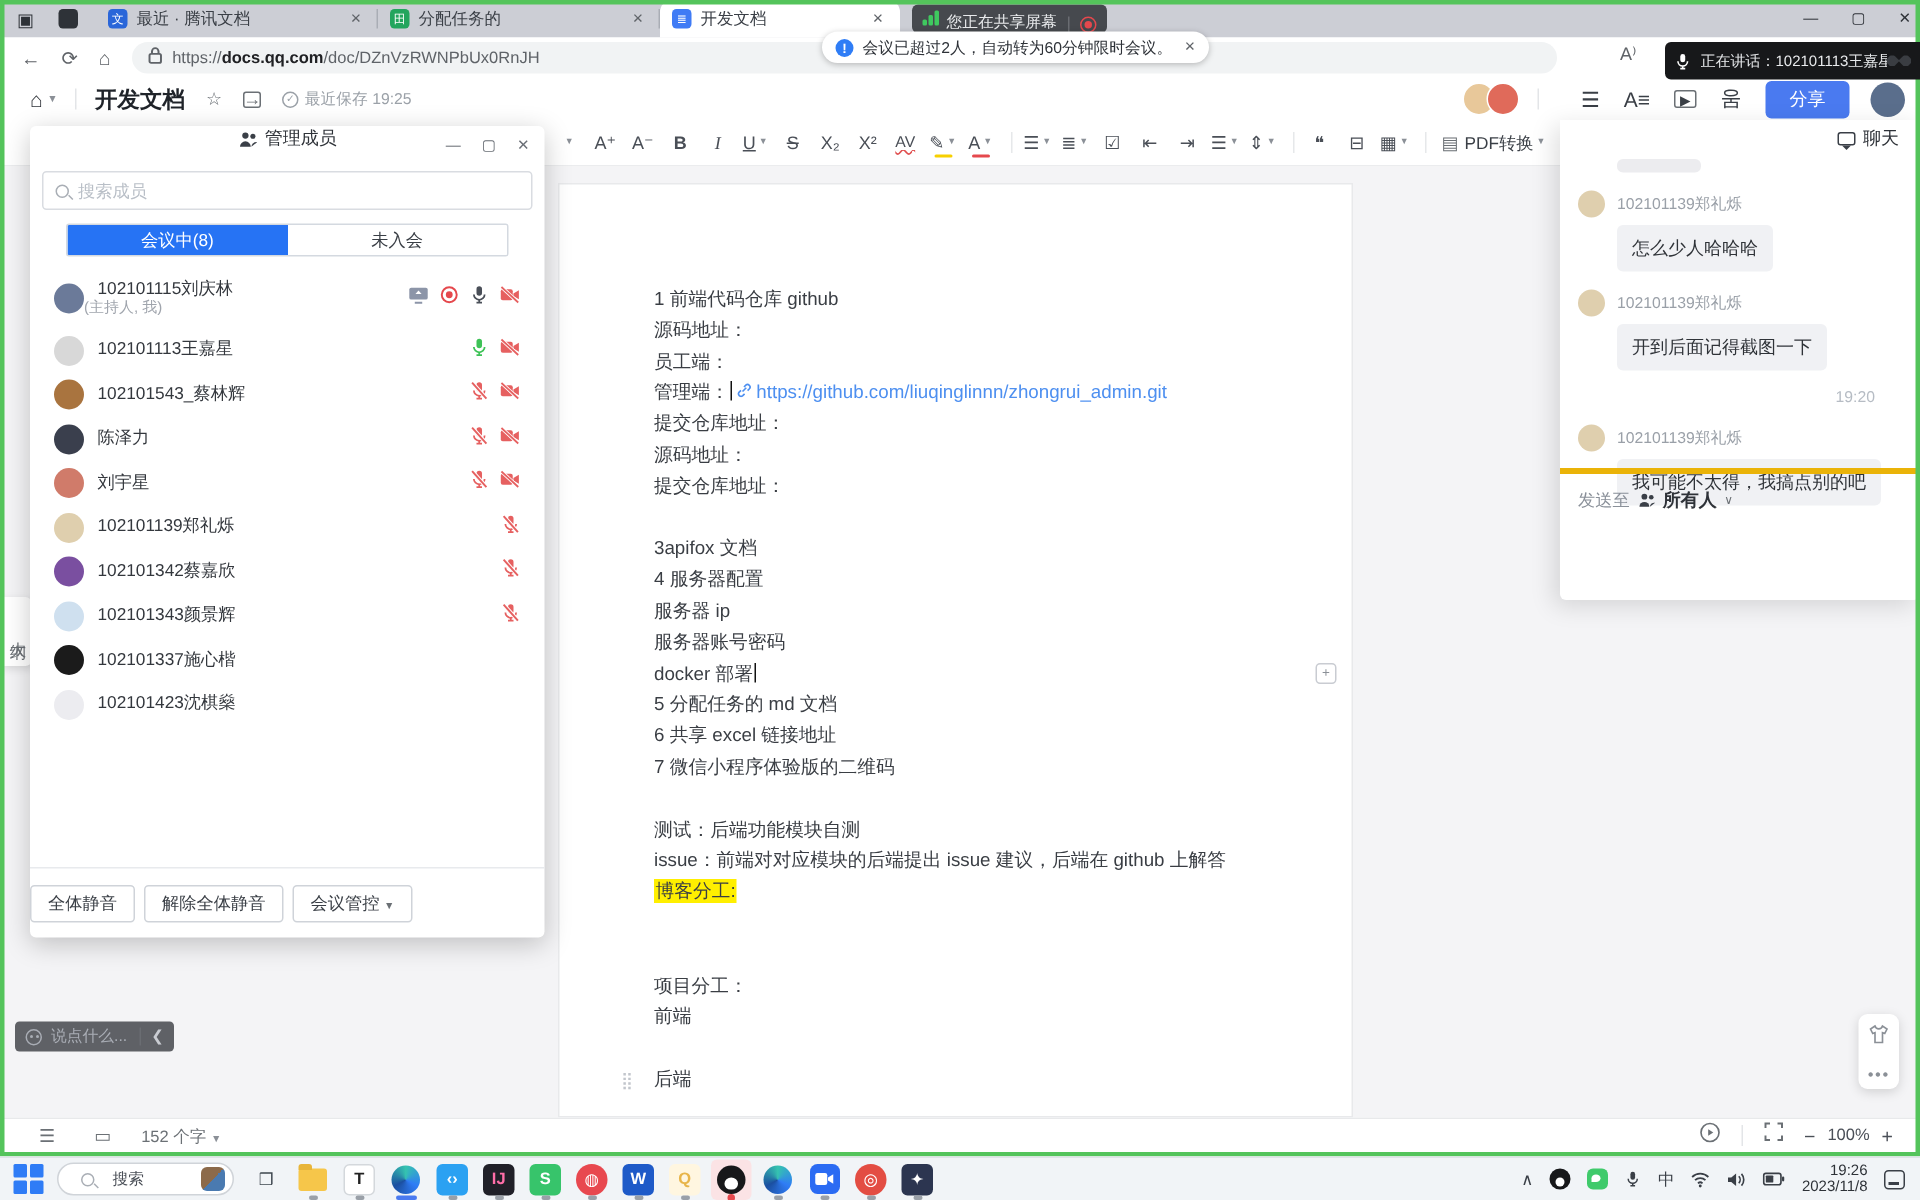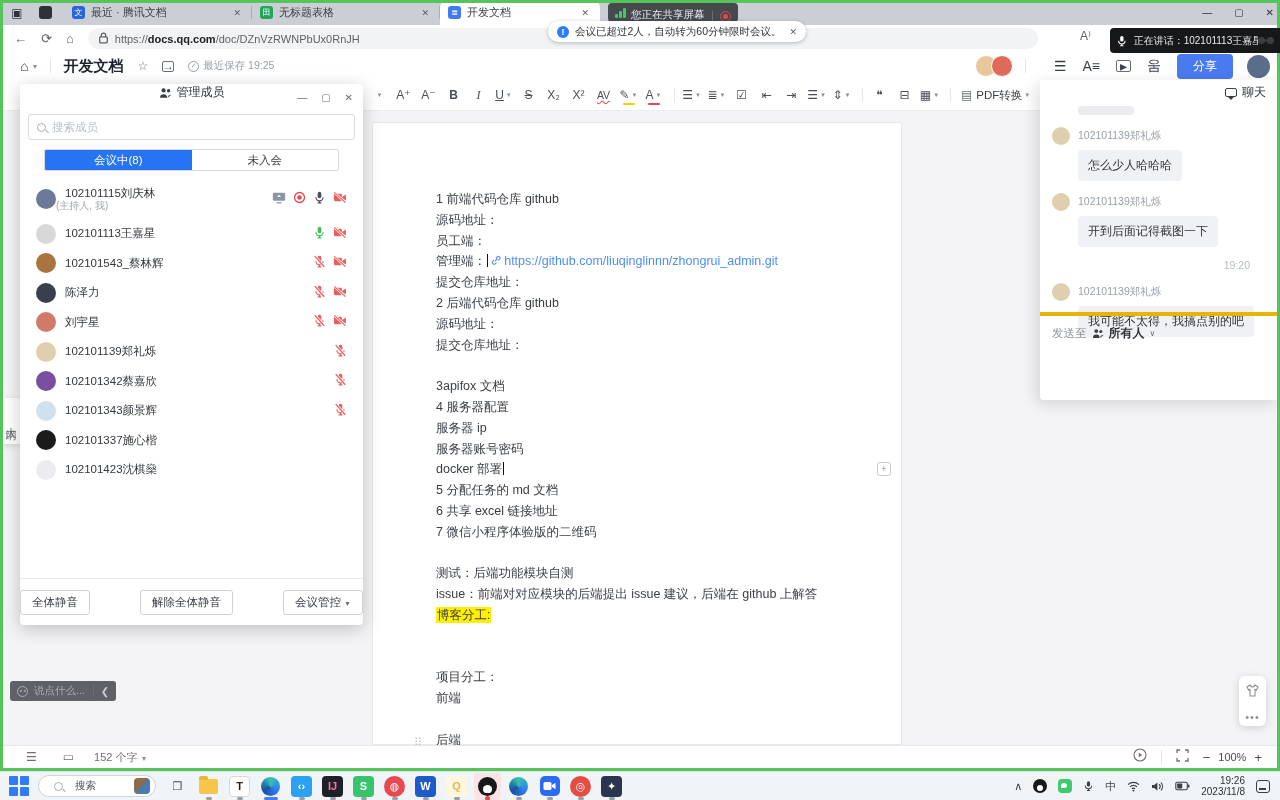--- a/index.html
+++ b/index.html
@@ -94,21 +94,21 @@
 #mp-tabs div{flex:1;display:flex;align-items:center;justify-content:center;font-size:11.5px}
 #mp-tab-on{background:#2673f4;color:#fff}
 #mp-tab-off{background:#fff;color:#3a3f46}
 #memberlist{margin-top:8px}
 .mrow{display:flex;align-items:center;padding:0 16px;height:29.5px}
 .mrow.first{height:40px}
 .mavatar{width:20px;height:20px;border-radius:50%;flex:none}
 .mname{font-size:11.5px;color:#33373d;margin-left:9px;line-height:13px}
 .msub{font-size:10px;color:#a0a5ad;line-height:12px}
 .micons{margin-left:auto;display:flex;align-items:center;gap:7px}
-#mp-foot{position:absolute;left:0;bottom:0;width:100%;height:47px;border-top:1px solid #e8eaed;display:flex;align-items:center;justify-content:space-between;gap:24px}
+#mp-foot{position:absolute;left:0;bottom:0;width:100%;height:47px;border-top:1px solid #e8eaed;display:flex;align-items:center;justify-content:flex-start;gap:6px}
 .mbtn{border:1px solid #cfd3d9;border-radius:3px;background:#fff;font-size:11.5px;color:#3a3f46;padding:4px 11px}
 .mbtn .cr{font-size:7px;color:#6b7075;margin-left:3px}
 
 #chatpanel{position:absolute;left:1040px;top:80px;width:240px;height:320px;background:#fff;border-radius:0 0 4px 4px;box-shadow:-4px 4px 16px rgba(0,0,0,.13);z-index:15}
 #cp-head{height:24px;display:flex;align-items:center;justify-content:flex-end;padding-right:14px;gap:5px;font-size:12px;color:#2e3238}
 .bubble-ic{width:12px;height:9px;border:1.3px solid #3a3f47;border-radius:2px;position:relative}
 .bubble-ic::after{content:"";position:absolute;left:2px;top:8px;border:3px solid transparent;border-top-color:#3a3f47}
 #chatmsgs{padding-top:2px}
 .skel{margin-left:38px;width:56px;height:9px;border-radius:4px;background:#ececef}
 .cgroup{margin-top:12px;padding:0 12px}
@@ -175,21 +175,21 @@
     </span>
   <div id="tabs-host" style="display:flex;align-items:center;margin-left:8px">
       <div class="tab">
         <span class="favicon" style="background: rgb(42, 102, 217);">文</span>
         <span class="tab-title">最近 · 腾讯文档</span>
         <span class="tab-close">✕</span>
         <span class="sep"></span>
       </div>
       <div class="tab">
         <span class="favicon" style="background: rgb(35, 165, 93);">田</span>
-        <span class="tab-title">无标题表格</span>
+        <span class="tab-title">分配任务的</span>
         <span class="tab-close">✕</span>
         <span class="sep"></span>
       </div>
       <div class="tab active">
         <span class="favicon" style="background: rgb(63, 123, 245);">≣</span>
         <span class="tab-title">开发文档</span>
         <span class="tab-close">✕</span>
       </div>
     </div>
   <span class="newtab">+</span>
@@ -363,21 +363,20 @@
 <div id="canvas">
   <div id="page">
     <div id="doccontent">
         <div class="dline"><span>1 前端代码仓库 github</span></div>
         <div class="dline"><span>源码地址：</span></div>
         <div class="dline"><span>员工端：</span></div>
         <div class="dline"><span>管理端：</span><span class="caret-bar"></span><span class="linkicon"><svg width="10" height="10" viewBox="0 0 10 10">
               <path d="M4 6 6.5 3.5M3 5.2 1.8 6.4a1.7 1.7 0 0 0 2.4 2.4L5.4 7.6M5 3 6.2 1.8a1.7 1.7 0 0 1 2.4 2.4L7.4 5.4" fill="none" stroke="#4d8ff0" stroke-width="1.1"></path>
             </svg></span><a href="#">https://github.com/liuqinglinnn/zhongrui_admin.git</a></div>
         <div class="dline"><span>提交仓库地址：</span></div>
-        <div class="dline"><span>2 后端代码仓库 github</span></div>
         <div class="dline"><span>源码地址：</span></div>
         <div class="dline"><span>提交仓库地址：</span></div>
         <div class="dline"><span>&nbsp;</span></div>
         <div class="dline"><span>3apifox 文档</span></div>
         <div class="dline"><span>4 服务器配置</span></div>
         <div class="dline"><span>服务器 ip</span></div>
         <div class="dline"><span>服务器账号密码</span></div>
         <div class="dline"><span>docker 部署</span><span class="caret-bar"></span><span class="insert-btn">+</span></div>
         <div class="dline"><span>5 分配任务的 md 文档</span></div>
         <div class="dline"><span>6 共享 excel 链接地址</span></div>

